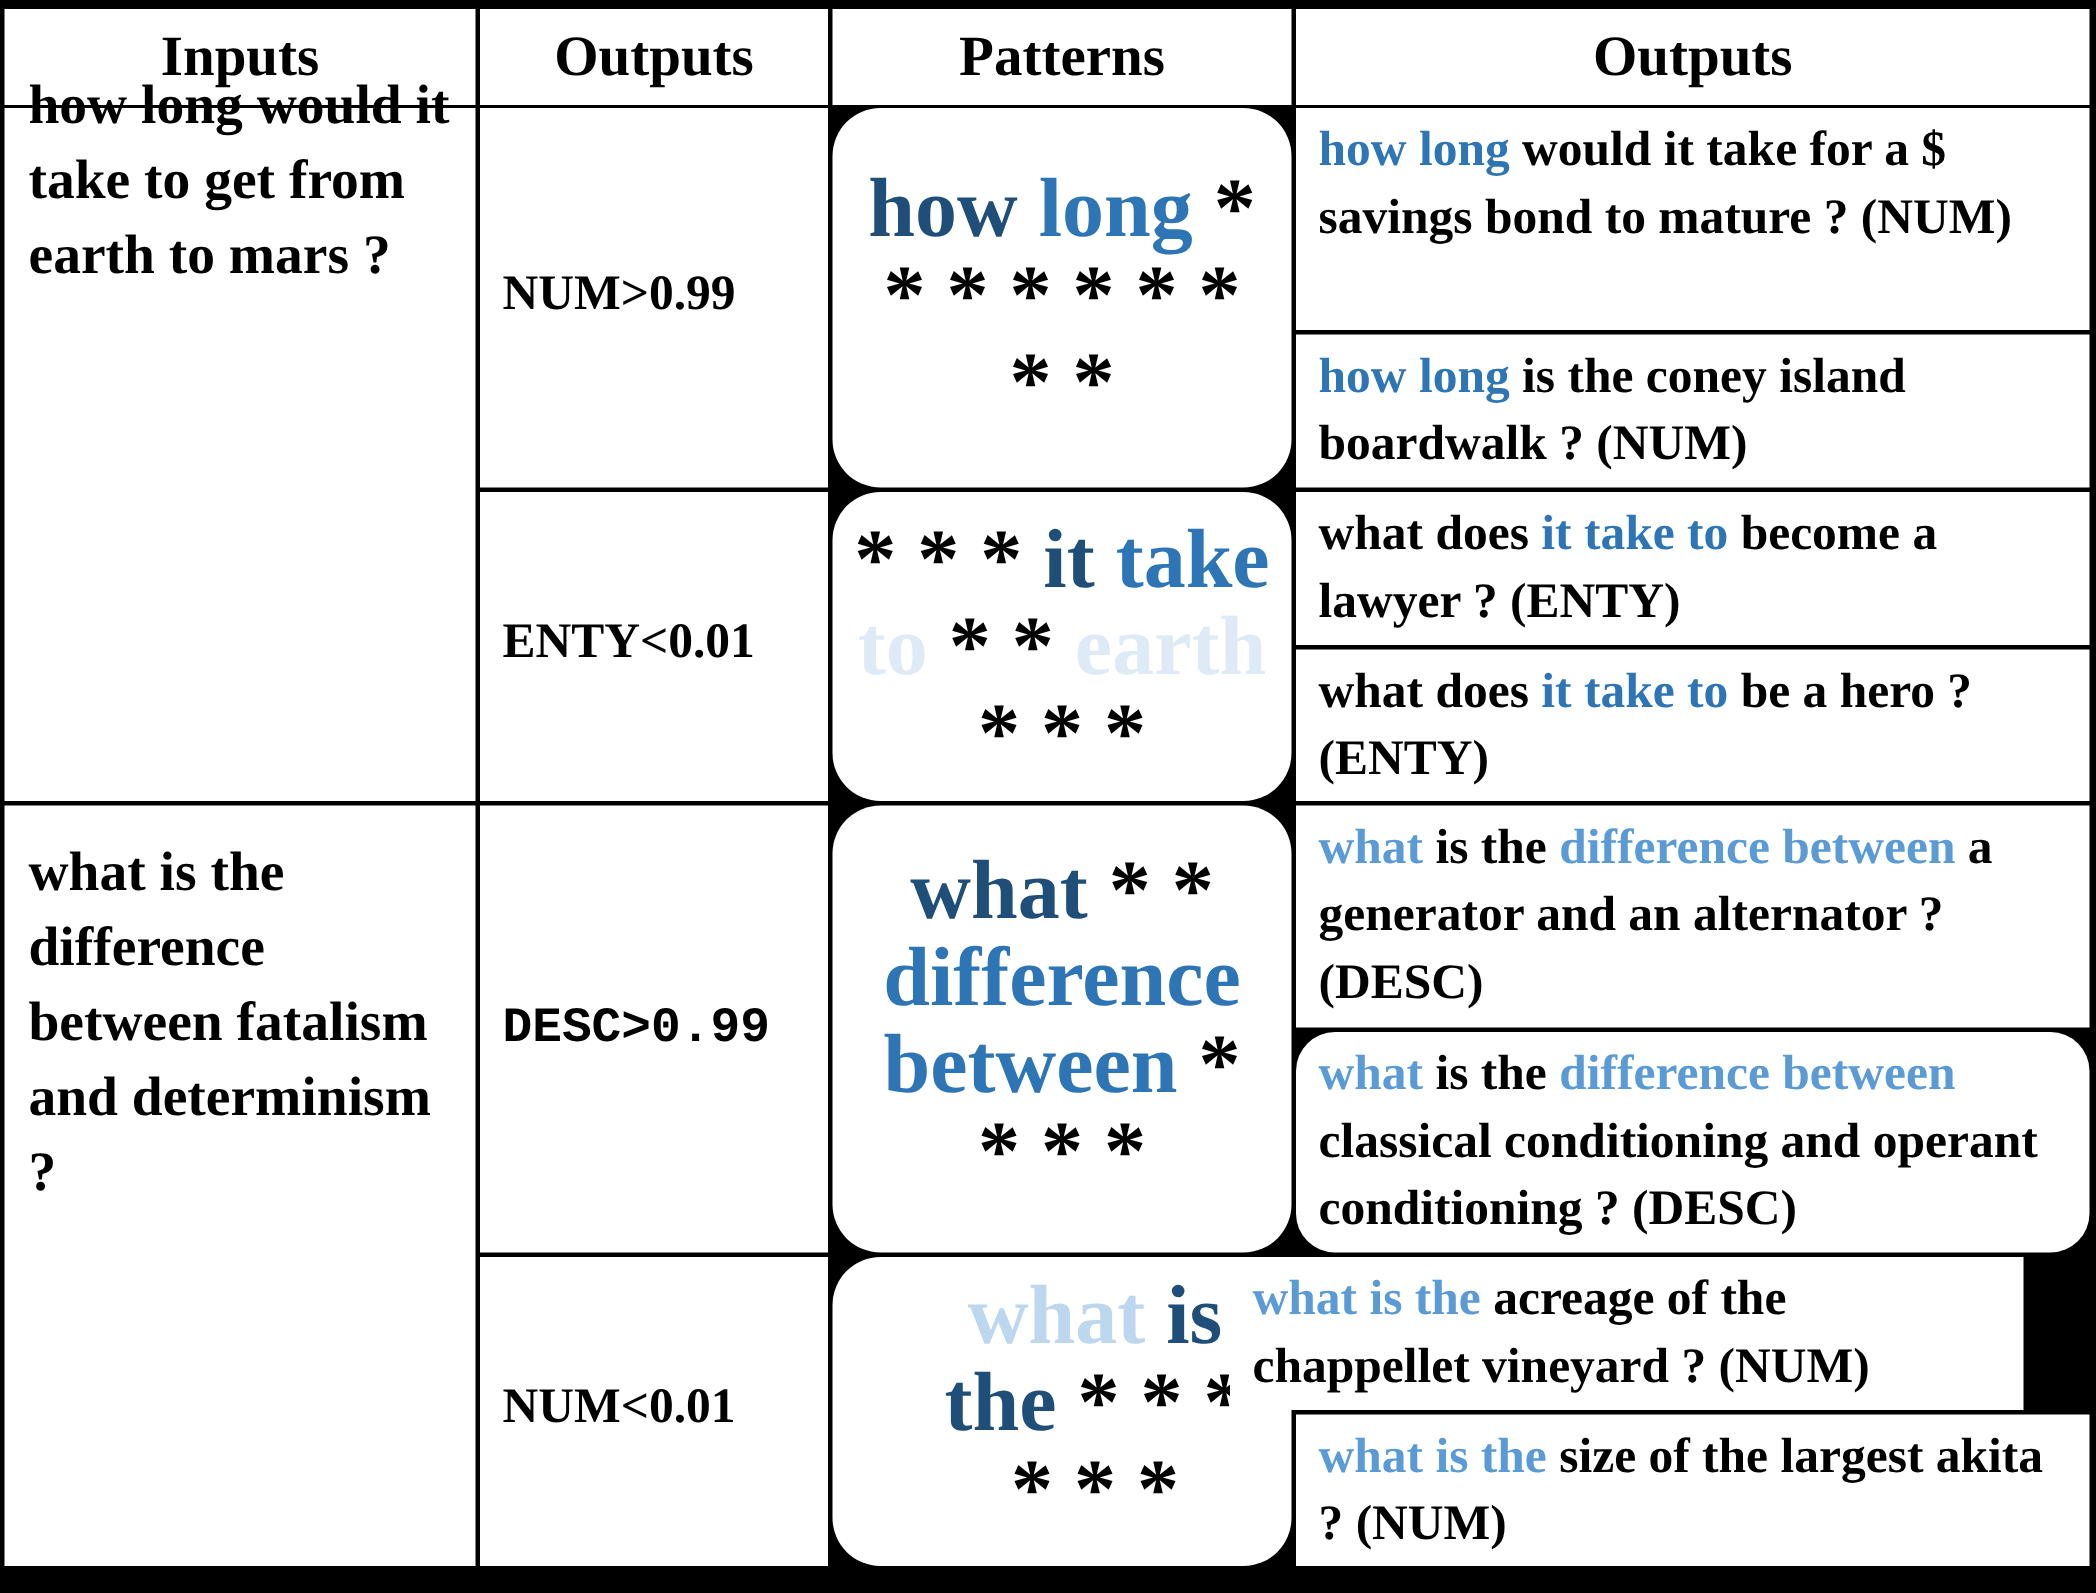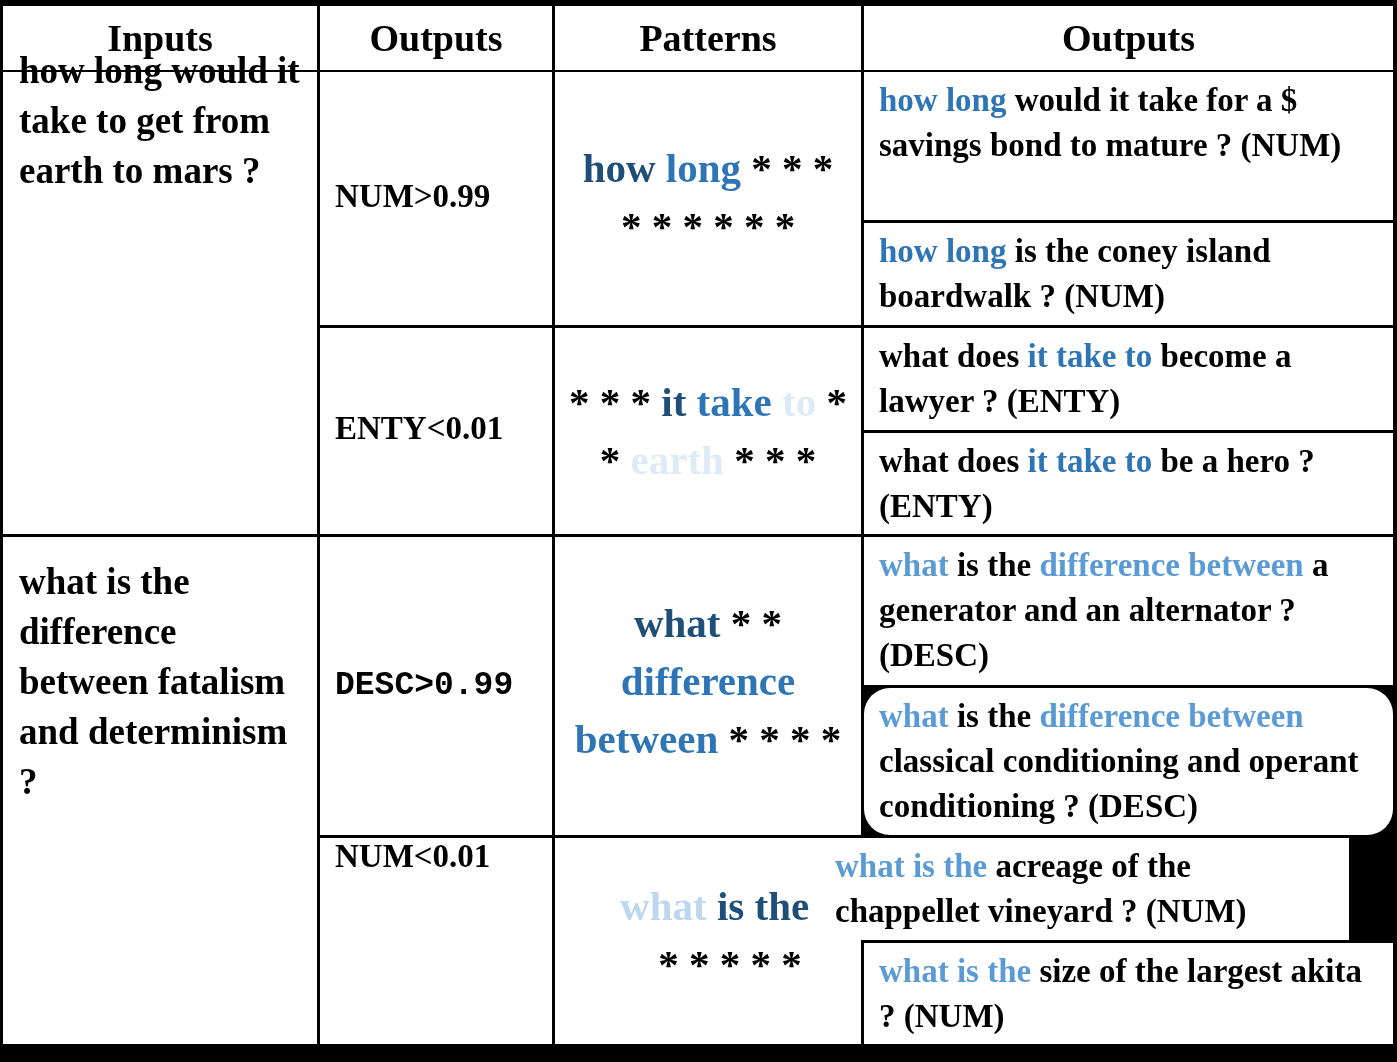--- a/index.html
+++ b/index.html
@@ -5,21 +5,21 @@
   html, body { margin: 0; padding: 0; }
   body {
     width: 1397px; height: 1062px; background: #000; position: relative; overflow: hidden;
     font-family: "Liberation Serif", "DejaVu Serif", serif; font-weight: bold; color: #000;
   }
   .abs { position: absolute; box-sizing: border-box; }
   .cell { background: #fff; }
   .hdr { display: flex; align-items: center; justify-content: center; font-size: 38px; }
   .input-text { font-size: 37px; line-height: 50px; padding-left: 16px; padding-right: 10px; display: flex; }
   .output-text { font-size: 33px; padding-left: 15px; }
-  .pattern { font-size: 41px; line-height: 58px; text-align: center; display: flex; align-items: center; justify-content: center; padding: 0 14px; }
+  .pattern { font-size: 56px; line-height: 58px; text-align: center; display: flex; align-items: center; justify-content: center; padding: 0 14px; border-radius: 32px; }
   .sample { font-size: 33px; line-height: 45px; padding: 6px 10px 0 15px; }
   .star { color: #000; }
   .c-dark { color: #1f4e79; }
   .c-mid { color: #2e75b6; }
   .c-light { color: #5b9bd5; }
   .c-pale { color: #bdd7ee; }
   .c-faint { color: #deebf7; }
 </style>
 </head>
 <body>
@@ -96,21 +96,21 @@
   </div>
 </div>
 <div class="abs cell sample" style="left:864px;top:537px;width:529px;height:148px;">
   <span class="c-light">what</span><span> is the </span><span class="c-light">difference between</span><span> a generator and an alternator ? (DESC)</span>
 </div>
 <div class="abs cell sample" style="left:864px;top:688px;width:529px;height:147px;border-radius:26px;">
   <span class="c-light">what</span><span> is the </span><span class="c-light">difference between</span><span> classical conditioning and operant conditioning ? (DESC)</span>
 </div>
 
 <div class="abs cell output-text" style="left:320px;top:838px;width:232px;height:206px;">
-    <div style="">NUM&lt;0.01</div>
+    <div style="margin-top:82px;">NUM&lt;0.01</div>
   </div>
 <div class="abs cell pattern" style="left:555px;top:838px;width:306px;height:206px;">
   <div style="margin-top:-12px;margin-left:44px;">
     <span class="c-pale">what</span>
     <span class="c-dark">is the</span>
     <span class="star">* * * * * *</span>
   </div>
 </div>
 <div class="abs cell sample" style="left:820px;top:838px;width:529px;height:102px;">
   <span class="c-light">what is the</span><span> acreage of the chappellet vineyard ? (NUM)</span>

